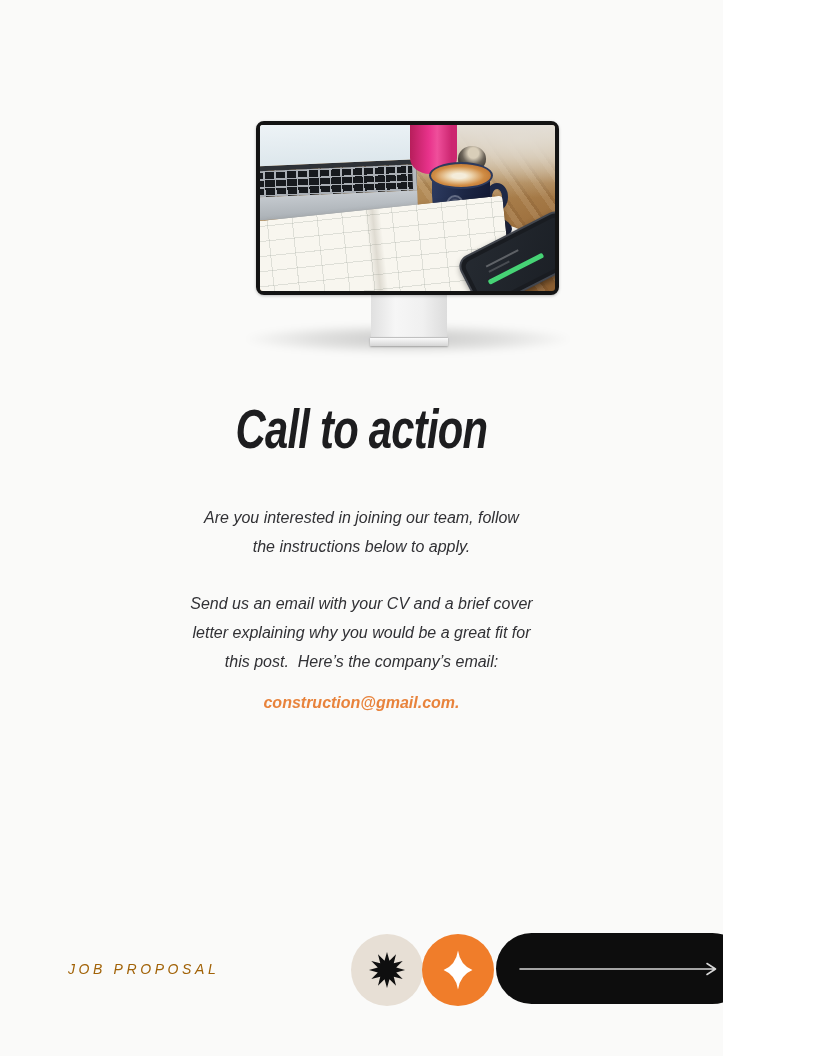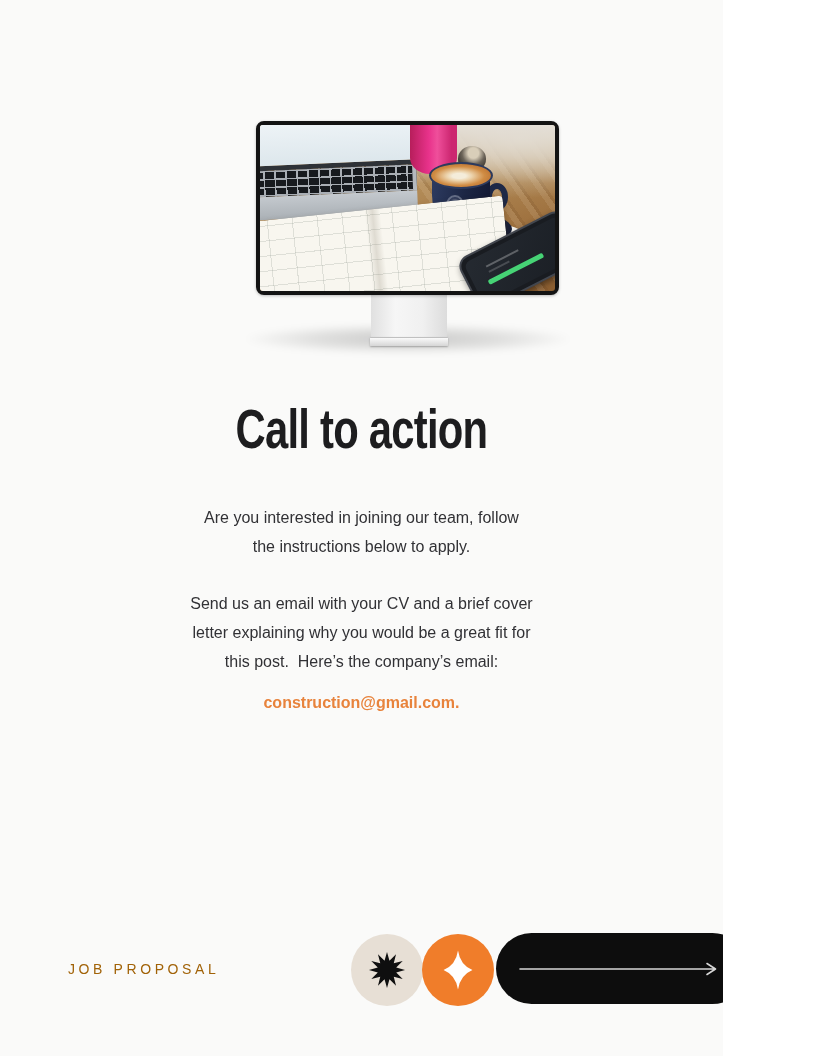--- a/index.html
+++ b/index.html
@@ -4,20 +4,21 @@
 <style>
   html, body { margin: 0; padding: 0; }
   body { font-family: "Liberation Sans", sans-serif; }
 
   .page {
     position: relative;
     width: 723px;
     height: 1056px;
     background: #fafaf9;
     overflow: hidden;
+    font-style: italic;
   }
 
   
   .monitor-shadow {
     position: absolute; left: 246px; top: 324px; width: 324px; height: 30px;
     background: radial-gradient(ellipse at 50% 50%, rgba(0,0,0,.20) 0%, rgba(0,0,0,.10) 42%, rgba(0,0,0,0) 72%);
     filter: blur(3px);
   }
   .monitor-stand {
     position: absolute; left: 371px; top: 293px; width: 76px; height: 47px;

